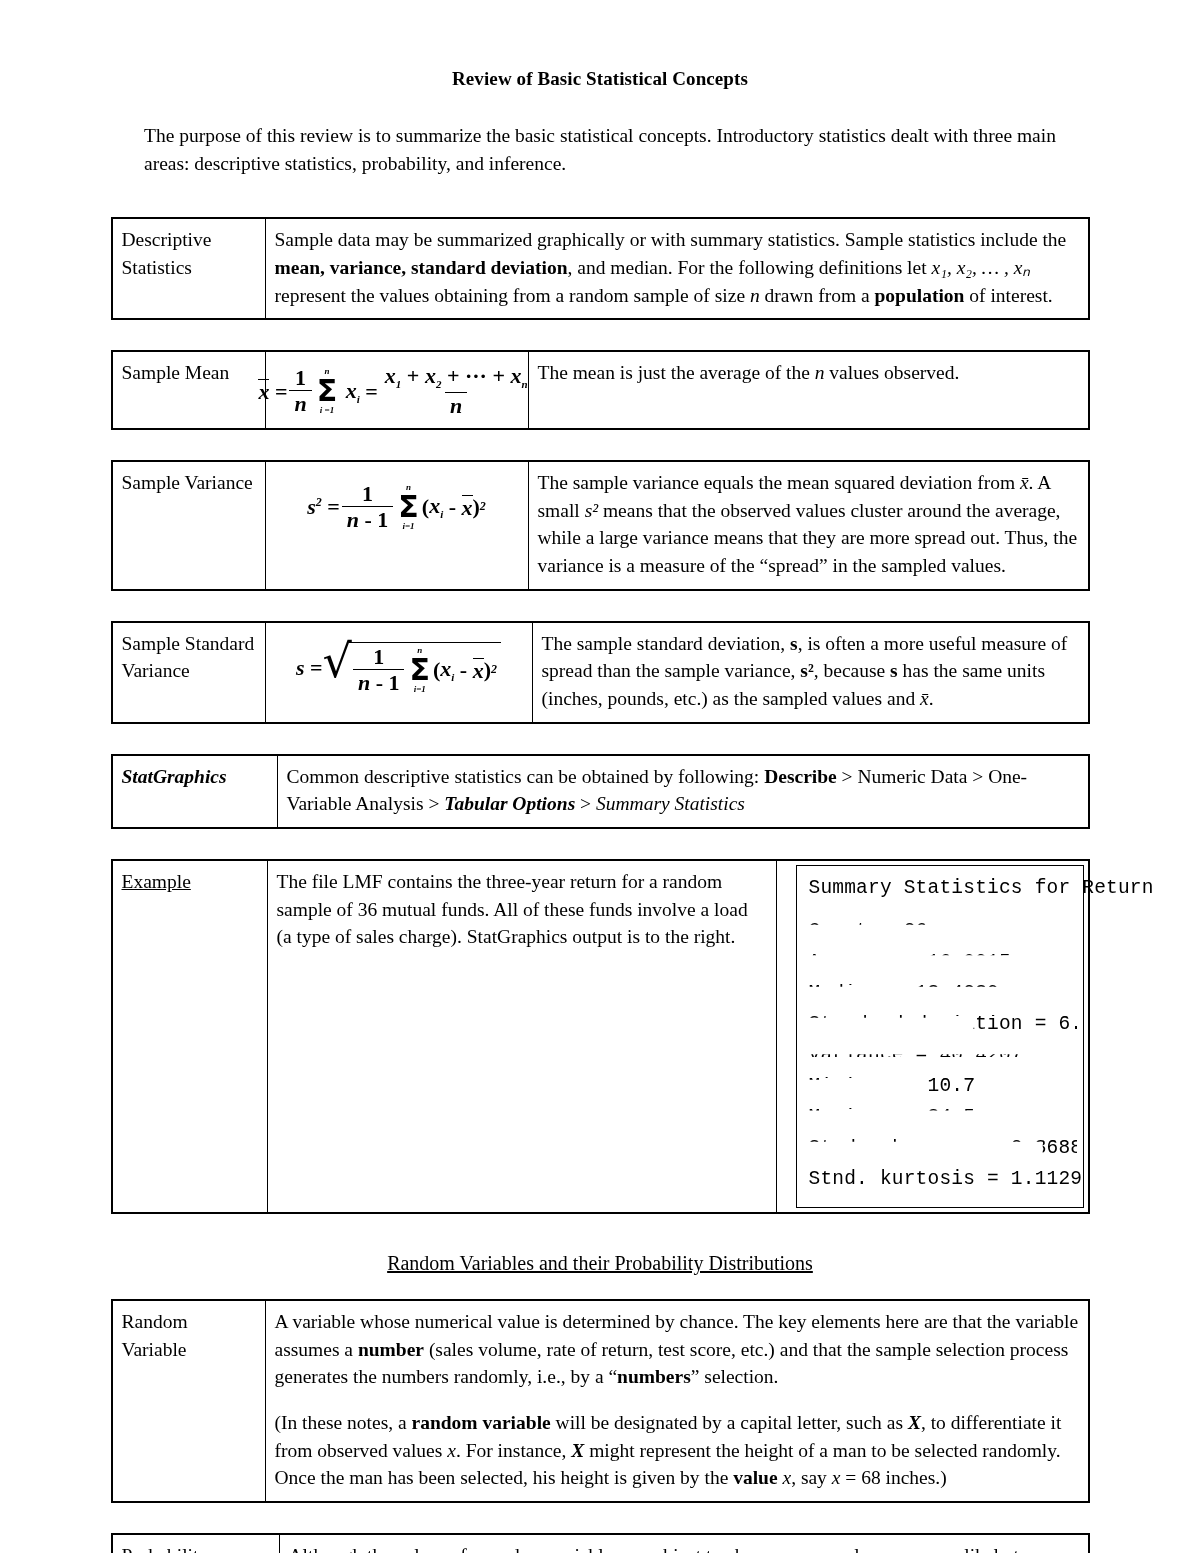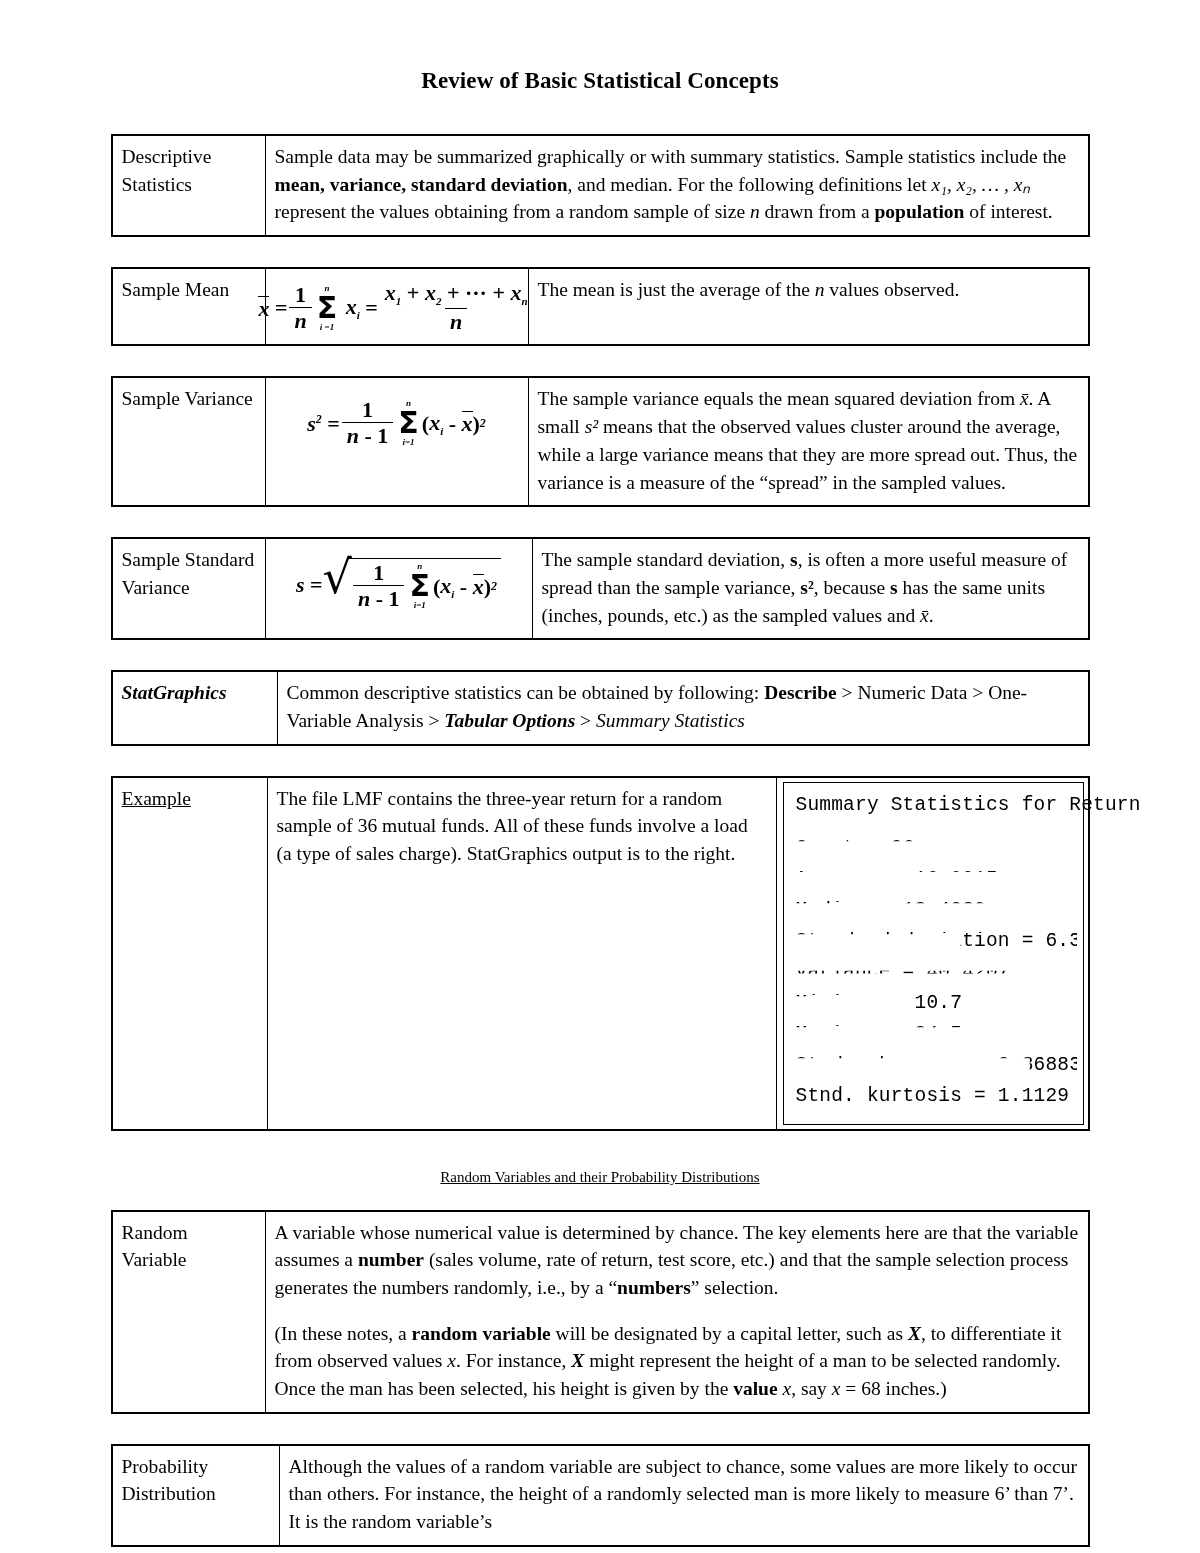--- a/index.html
+++ b/index.html
@@ -9,21 +9,21 @@
     font-family:"Liberation Serif", serif;
     color:#000;
     -webkit-font-smoothing:none;
   }
   .page{position:relative;width:1200px;height:1553px;box-sizing:border-box;}
   .doc{padding:0 44px;}
 
   .doc-title{
     text-align:center;
     font-weight:bold;
-    font-size:23px;
+    font-size:19px;
     letter-spacing:.1px;
     padding-top:68px;
   }
   .intro{
     margin:32px 0 0 100px;
     width:955px;
     font-size:19.5px;
     line-height:1.42;
   }
 
@@ -149,38 +149,40 @@
   .partial .solid{position:absolute;top:0;left:0;white-space:pre;}
   .clipL0{clip-path:inset(0 0 0 49.5%);}
   .clipL1{clip-path:inset(0 0 0 66%);}
   .clipL2{clip-path:inset(0 0 0 82%);}
 
   .outbox{
     border:1.6px solid #000;
     padding:9px 6px 6px 8px;
     height:100%;
     box-sizing:border-box;
+    margin-left:13px;
   }
 
   .section-head{
     text-align:center;
-    font-size:15px;
+    font-size:20px;
     margin:38px 0 24px;
   }
   .section-head span{text-decoration:underline;}
   .para-gap{height:18px;}
 </style>
 </head>
 <body>
 
 <div class="page">
  <div class="doc">
 
   <div class="doc-title">Review of Basic Statistical Concepts</div>
 
+  <div class="intro">The purpose of this review is to summarize the basic statistical concepts. Introductory statistics dealt with three main areas: descriptive statistics, probability, and inference.</div>
 
   <div class="gap-lg"></div>
 
   <table class="tbl">
     <tbody>
           <tr>
       <td class="c-label">Descriptive Statistics</td>
       <td><span>Sample data may be summarized graphically or with summary statistics. Sample statistics include the </span><b>mean, variance, standard deviation</b><span>, and median. For the following definitions let </span><i class="nowrap">x₁, x₂, … , xₙ</i><span> represent the values obtaining from a random sample of size </span><i>n</i><span> drawn from a </span><b>population</b><span> of interest.</span></td>
     </tr>
   </tbody>

